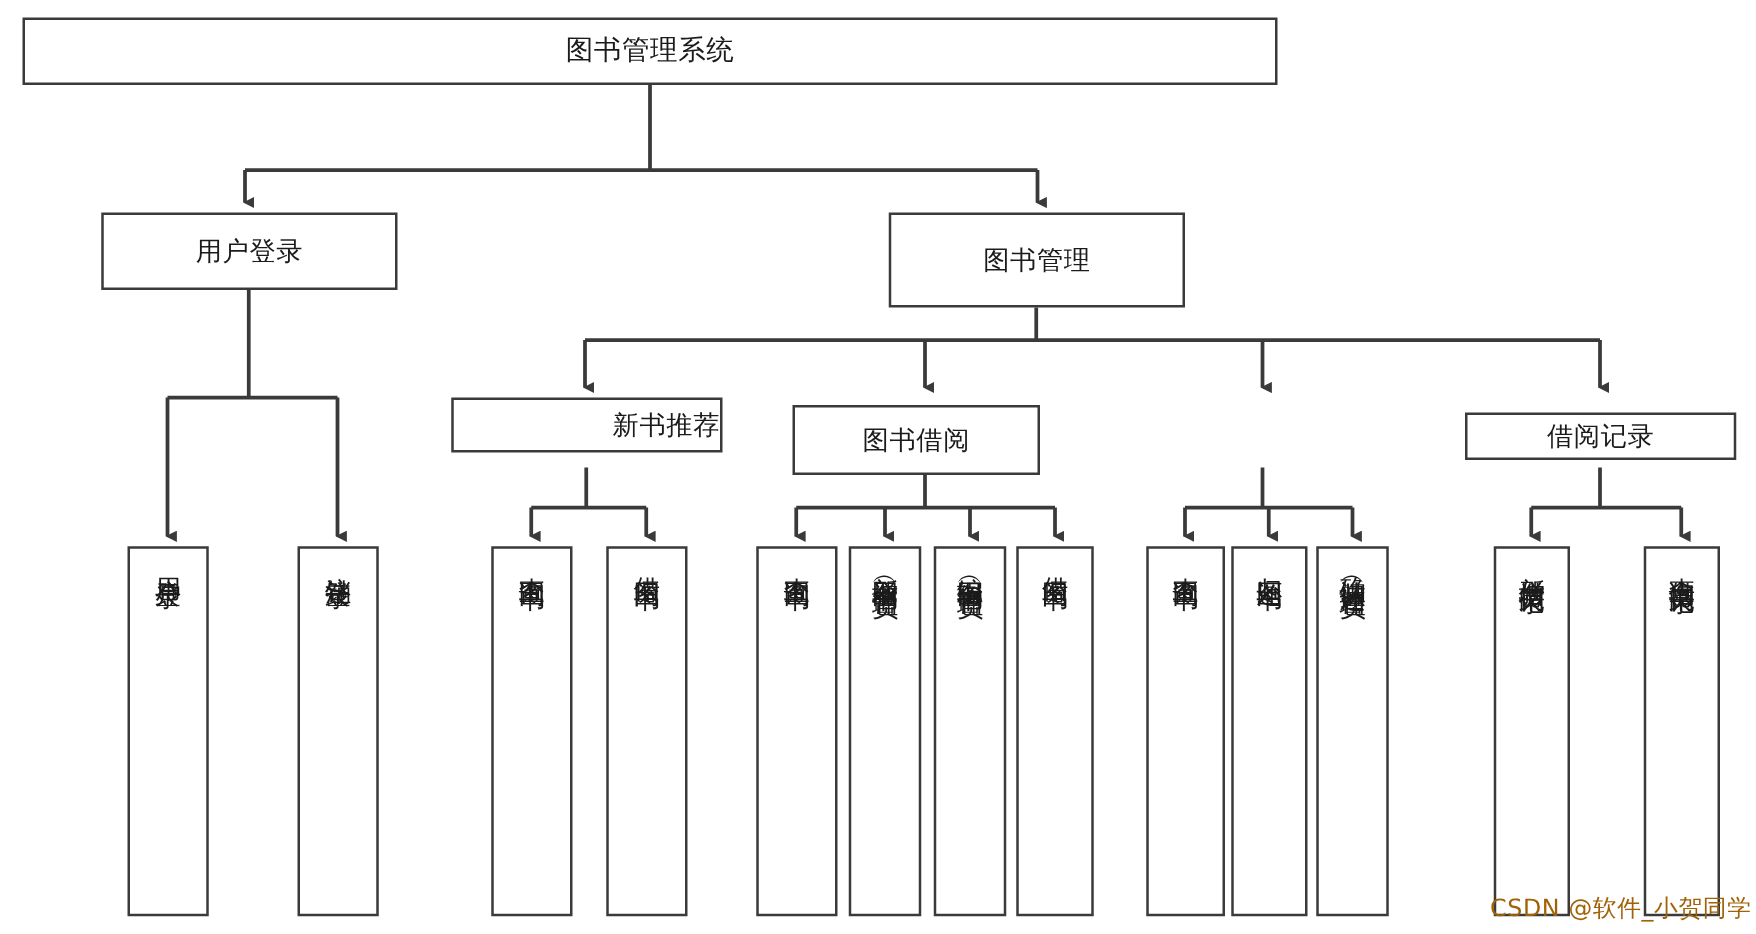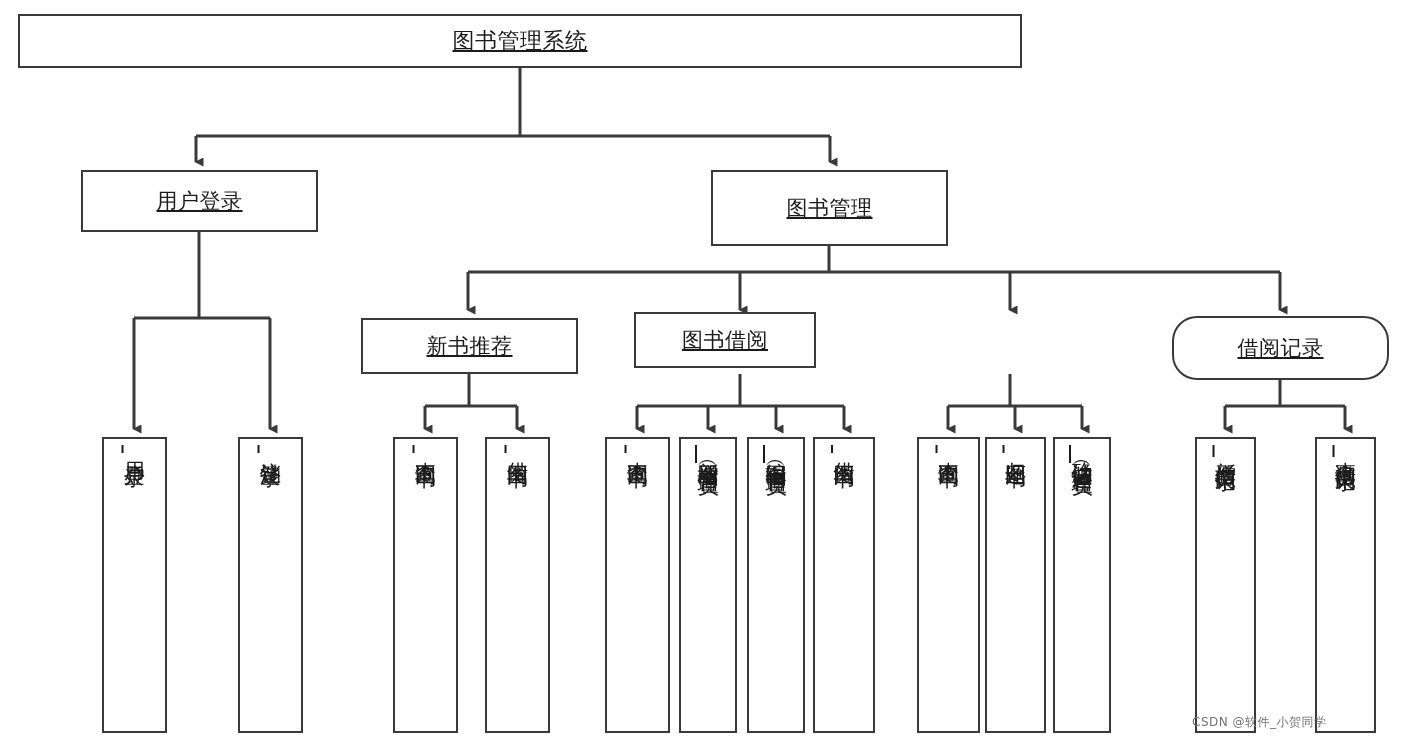--- a/index.html
+++ b/index.html
@@ -27,21 +27,20 @@
   }
   .node {
     position: absolute;
     box-sizing: border-box;
     background: #ffffff;
     border: 2px solid #3a3a3a;
     display: flex;
     align-items: center;
     justify-content: center;
     color: #1b1b1b;
-    text-decoration: underline;
   }
   .node .lbl {
     display: block;
     text-align: center;
     line-height: 1.18;
     letter-spacing: 0.5px;
   }
   .node.horiz .lbl {
     writing-mode: horizontal-tb;
     font-size: 21px;
@@ -55,22 +54,22 @@
     writing-mode: vertical-rl;
     text-orientation: upright;
     font-size: 21px;
     line-height: 1.05;
     letter-spacing: 2px;
     white-space: nowrap;
   }
   .node.root .lbl { font-size: 22px; }
   .watermark {
     position: absolute;
-    color: #737373;
-    font-size: 12px;
+    color: #a16207;
+    font-size: 19px;
     letter-spacing: 0.5px;
     white-space: nowrap;
     user-select: none;
   }
 </style>
 </head>
 <body>
 
 <div id="canvas">
 
@@ -144,27 +143,27 @@
     <span class="lbl">图书管理系统</span>
   </div>
 
   <div class="node horiz" style="left:81px; top:170px; width:237px; height:62px;">
     <span class="lbl">用户登录</span>
   </div>
   <div class="node horiz" style="left:711px; top:170px; width:237px; height:76px;">
     <span class="lbl">图书管理</span>
   </div>
 
-  <div class="node horiz" style="left:361px; top:318px; width:217px; height:56px;">
+  <div class="node horiz" style="left:361px; top:318px; width:217px; height:44px;justify-content:flex-end;">
     <span class="lbl">新书推荐</span>
   </div>
-  <div class="node horiz" style="left:634px; top:312px; width:182px; height:56px;">
+  <div class="node horiz" style="left:634px; top:324px; width:198px; height:56px;">
     <span class="lbl">图书借阅</span>
   </div>
-  <div class="node horiz" style="left:1172px; top:316px; width:217px; height:64px;border-radius:25px;">
+  <div class="node horiz" style="left:1172px; top:330px; width:217px; height:38px;">
     <span class="lbl">借阅记录</span>
   </div>
 
   <div class="node vert" style="left:102px; top:437px; width:65px; height:296px;">
     <span class="lbl">用户登录</span>
   </div>
   <div class="node vert" style="left:238px; top:437px; width:65px; height:296px;">
     <span class="lbl">注销登录</span>
   </div>
 

